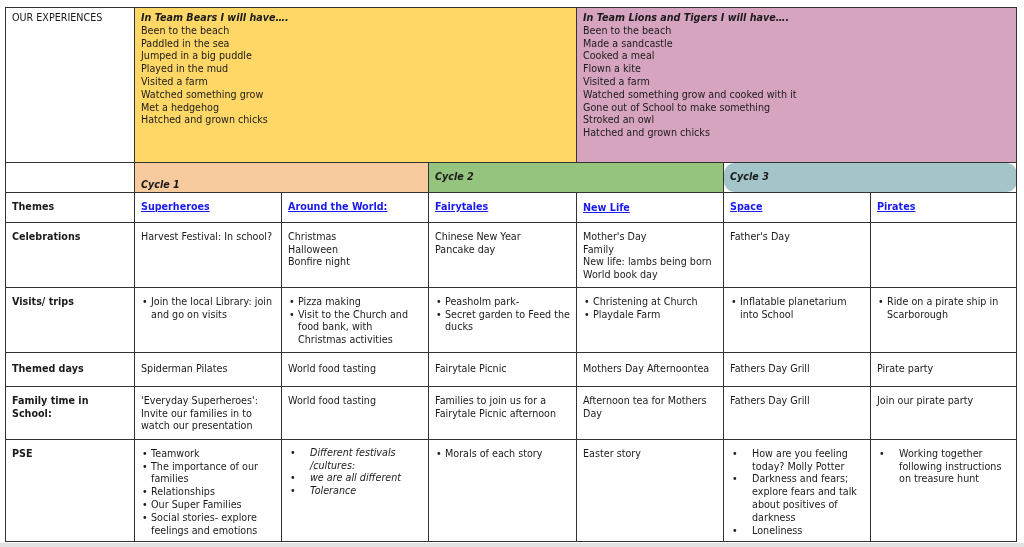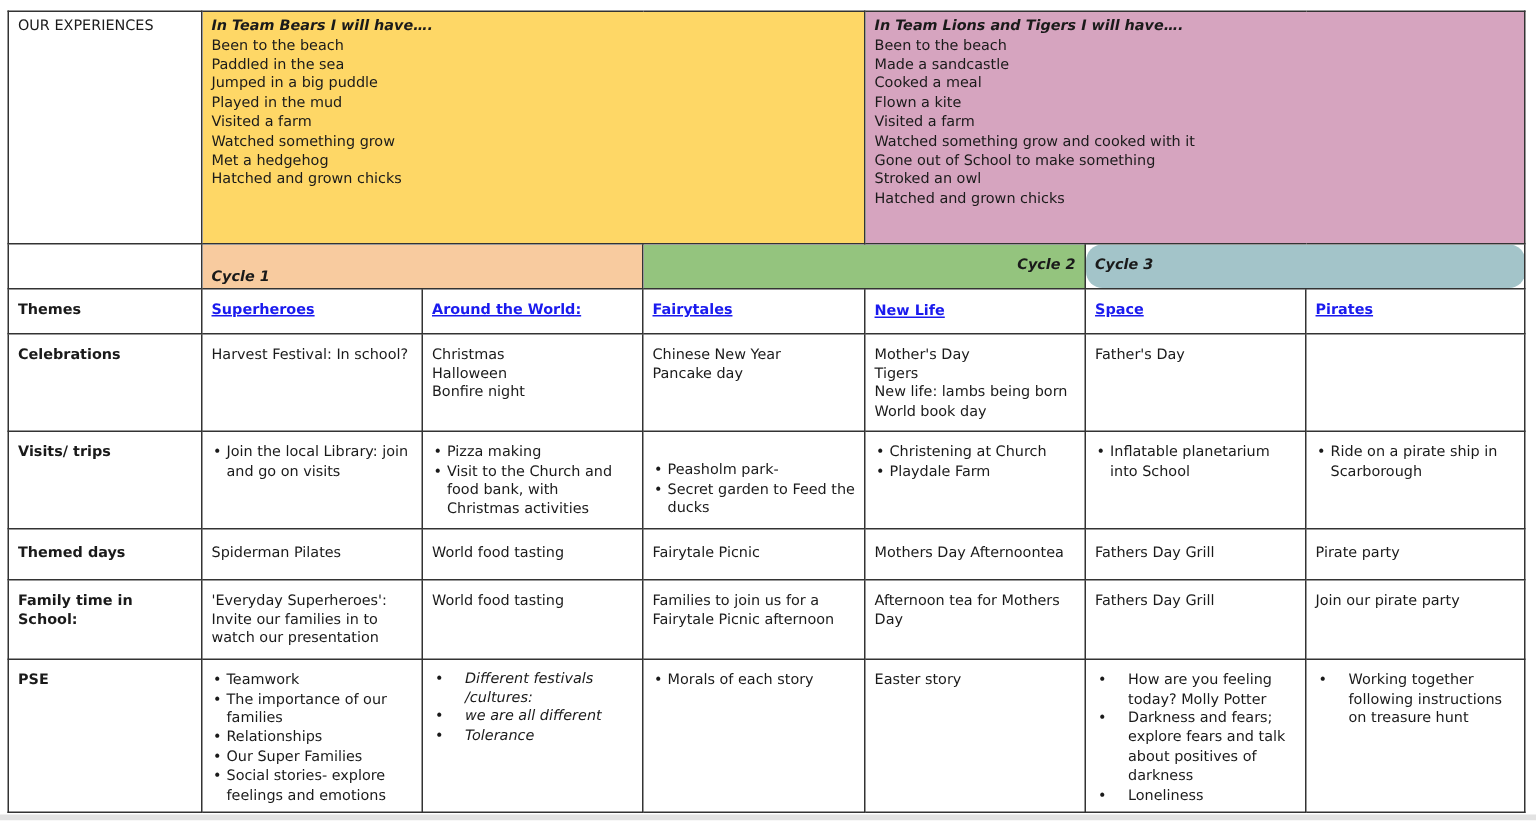--- a/index.html
+++ b/index.html
@@ -24,21 +24,21 @@
     padding: 4px 6px 0 6px;
     font-size: 9.6px;
     line-height: 12.8px;
     overflow: hidden;
   }
   .row-label { font-weight: bold; font-size: 9.6px; }
   .exp-head { font-weight: bold; font-style: italic; }
   .bears { background: #FED766; }
   .lions { background: #D6A4BF; }
   .cycle1 { background: #F8CB9F; }
-  .cycle2 { background: #94C47E; text-align: right; }
+  .cycle2 { background: #94C47E; }
   .cycle3 { background: #A3C4C9; }
   .cycle-label { font-style: italic; font-weight: bold; }
   .theme-link { color: #1a1aee; text-decoration: underline; font-weight: bold; cursor: pointer; }
   ul { margin: 0; padding: 0 0 0 10px; list-style: none; }
   ul li { position: relative; }
   ul li::before { content: "•"; position: absolute; left: -9px; }
   ul.wide { padding-left: 22px; }
   ul.wide li::before { left: -20px; }
   .line { display: block; }
 </style>
@@ -116,21 +116,21 @@
       <span class="line">Christmas</span>
       <span class="line">Halloween</span>
       <span class="line">Bonfire night</span>
     </td>
     <td style="padding-top:8px;">
       <span class="line">Chinese New Year</span>
       <span class="line">Pancake day</span>
     </td>
     <td style="padding-top:8px;">
       <span class="line">Mother's Day</span>
-      <span class="line">Tigers</span>
+      <span class="line">Family</span>
       <span class="line">New life: lambs being born</span>
       <span class="line">World book day</span>
     </td>
     <td style="padding-top:8px;">
       <span class="line">Father's Day</span>
     </td>
     <td></td>
   </tr>
 
   <tr style="height:65px">
@@ -139,21 +139,21 @@
       <ul>
         <li>Join the local Library: join and go on visits</li>
       </ul>
     </td>
     <td style="padding-top:8px;">
       <ul>
         <li>Pizza making</li>
         <li>Visit to the Church and food bank, with Christmas activities</li>
       </ul>
     </td>
-    <td style="padding-top:20px;">
+    <td style="padding-top:8px;">
       <ul>
         <li>Peasholm park-</li>
         <li>Secret garden to Feed the ducks</li>
       </ul>
     </td>
     <td style="padding-top:8px;margin-left:43px;">
       <ul>
         <li>Christening at Church</li>
         <li>Playdale Farm</li>
       </ul>

